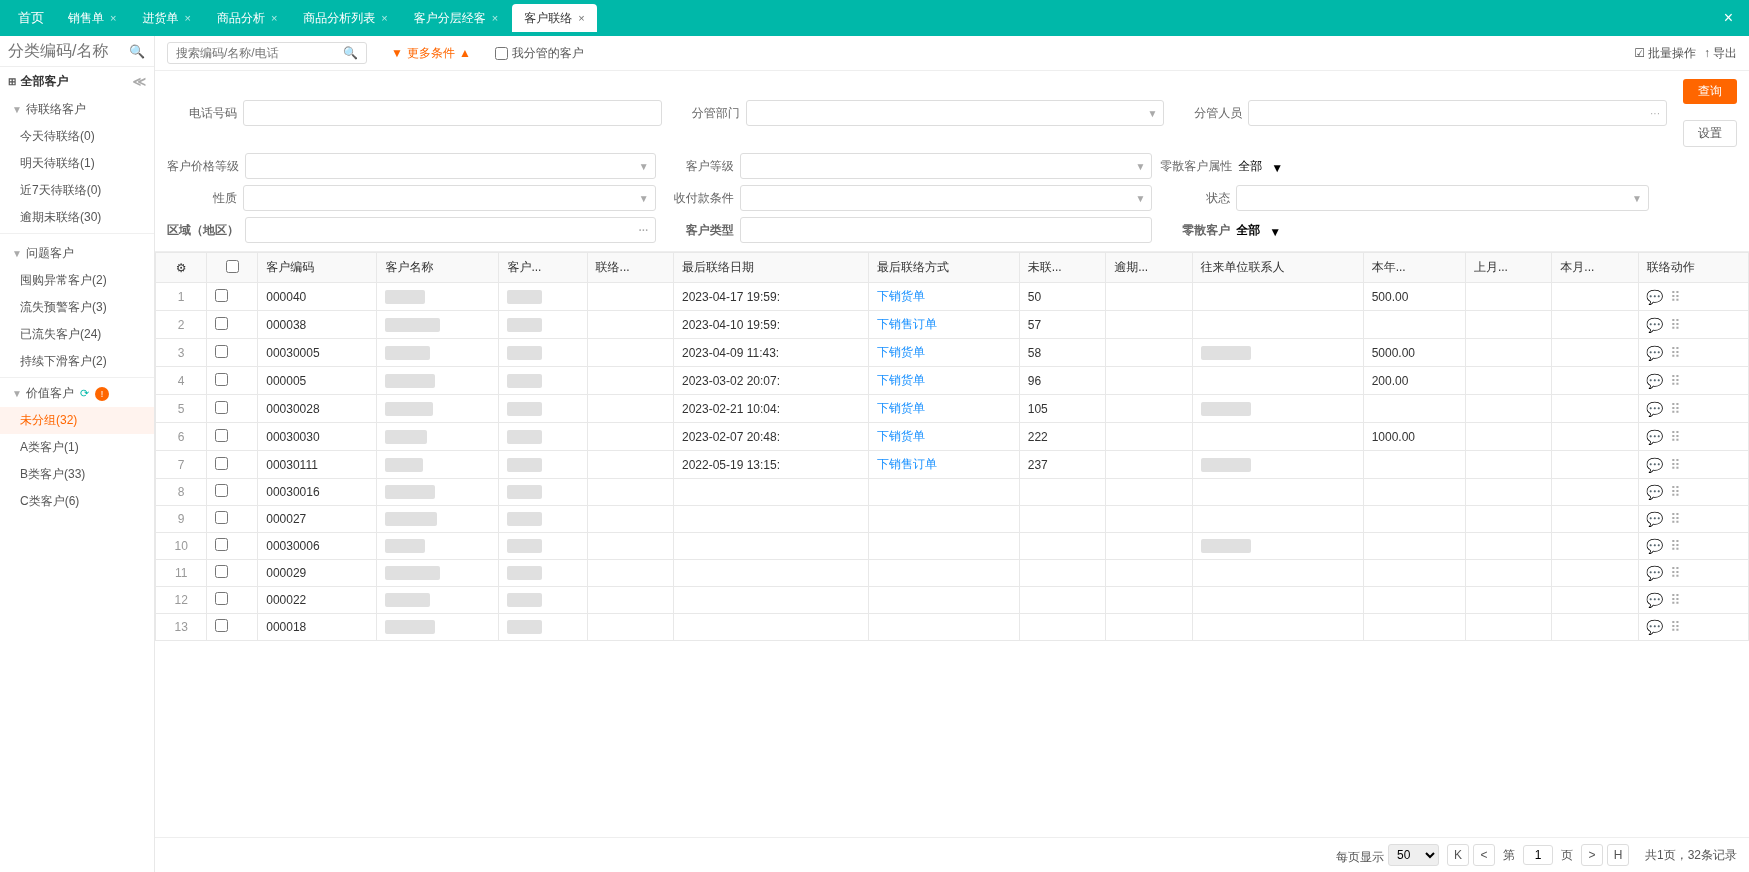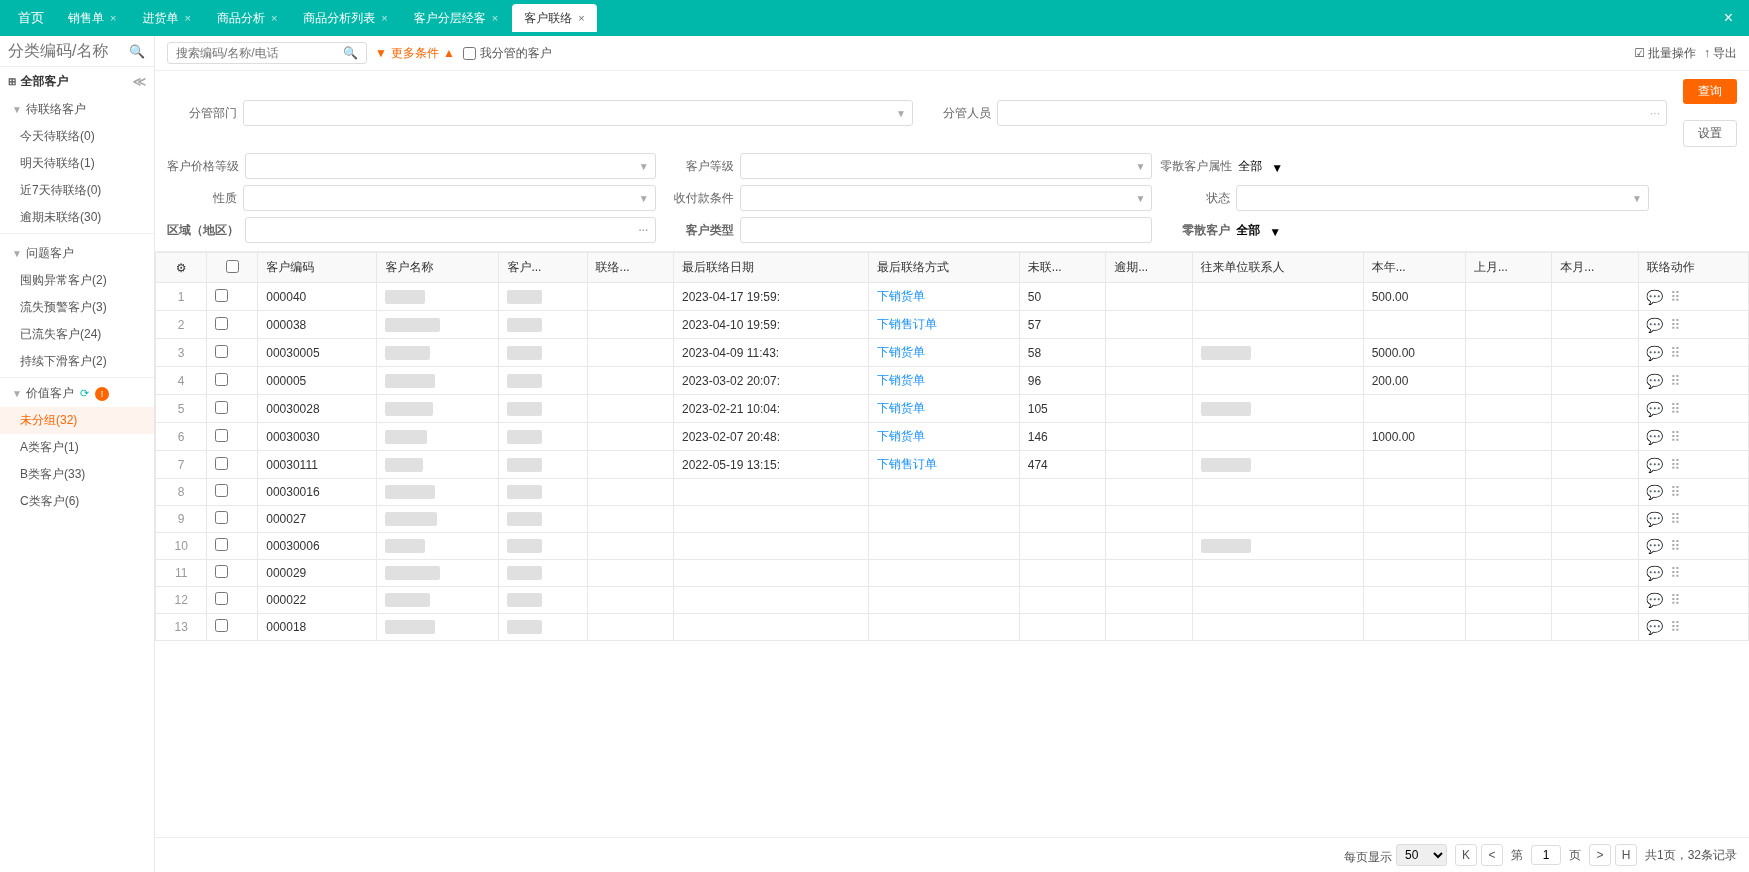--- a/index.html
+++ b/index.html
@@ -141,21 +141,21 @@
       overflow: hidden;
     }
 
     
     .filter-bar {
       display: flex;
       align-items: center;
       padding: 6px 12px;
       background: #fff;
       border-bottom: 1px solid #eee;
-      gap: 8px;
+      gap: 24px;
     }
     .filter-search-box {
       display: flex;
       align-items: center;
       border: 1px solid #ddd;
       border-radius: 3px;
       padding: 3px 8px;
       gap: 4px;
       width: 200px;
     }
@@ -368,21 +368,21 @@
     }
     .page-input {
       width: 30px;
       border: 1px solid #ddd;
       border-radius: 3px;
       padding: 2px 4px;
       text-align: center;
       font-size: 12px;
       outline: none;
     }
-    .total-records { color: #555; }
+    .total-records { color: #555; margin-left: 8px; }
 
     
     .action-icons {
       display: flex;
       gap: 6px;
       align-items: center;
     }
     .action-icon-btn {
       color: #aaa;
       cursor: pointer;
@@ -500,20 +500,24 @@
           <span>↑</span>
           <span>导出</span>
         </div>
       </div>
     </div>
 
     <div class="advanced-filter">
 
       <div class="filter-row">
         <div class="filter-field">
+          <span class="filter-label">电话号码</span>
+          <input class="filter-input" type="text" style="">
+        </div>
+        <div class="filter-field">
           <span class="filter-label">分管部门</span>
           <div class="filter-select">
             <span></span>
             <span class="chevron">▼</span>
           </div>
         </div>
         <div class="filter-field">
           <span class="filter-label">分管人员</span>
           <div class="filter-select" style="flex:1;">
             <span></span>
@@ -736,21 +740,21 @@
   </tr>
             <tr>
     <td class="row-num">6</td>
     <td class="center"><input type="checkbox" style=""></td>
     <td>00030030</td>
     <td><span class="blurred" style="width:42px;"></span></td>
     <td><span class="blurred" style="width:35px;"></span></td>
     <td></td>
     <td>2023-02-07 20:48:</td>
     <td><a class="link-text">下销货单</a></td>
-    <td>146</td>
+    <td>222</td>
     <td></td>
     <td></td>
     <td>1000.00</td>
     <td></td>
     <td></td>
     <td>
       <div class="action-icons">
         <span class="action-icon-btn" title="联络">💬</span>
         <span class="action-icon-btn" title="更多">⠿</span>
       </div>
@@ -758,21 +762,21 @@
   </tr>
             <tr>
     <td class="row-num">7</td>
     <td class="center"><input type="checkbox" style=""></td>
     <td>00030111</td>
     <td><span class="blurred" style="width:38px;"></span></td>
     <td><span class="blurred" style="width:35px;"></span></td>
     <td></td>
     <td>2022-05-19 13:15:</td>
     <td><a class="link-text">下销售订单</a></td>
-    <td>474</td>
+    <td>237</td>
     <td></td>
     <td><span class="blurred" style="width:50px;"></span></td>
     <td></td>
     <td></td>
     <td></td>
     <td>
       <div class="action-icons">
         <span class="action-icon-btn" title="联络">💬</span>
         <span class="action-icon-btn" title="更多">⠿</span>
       </div>

